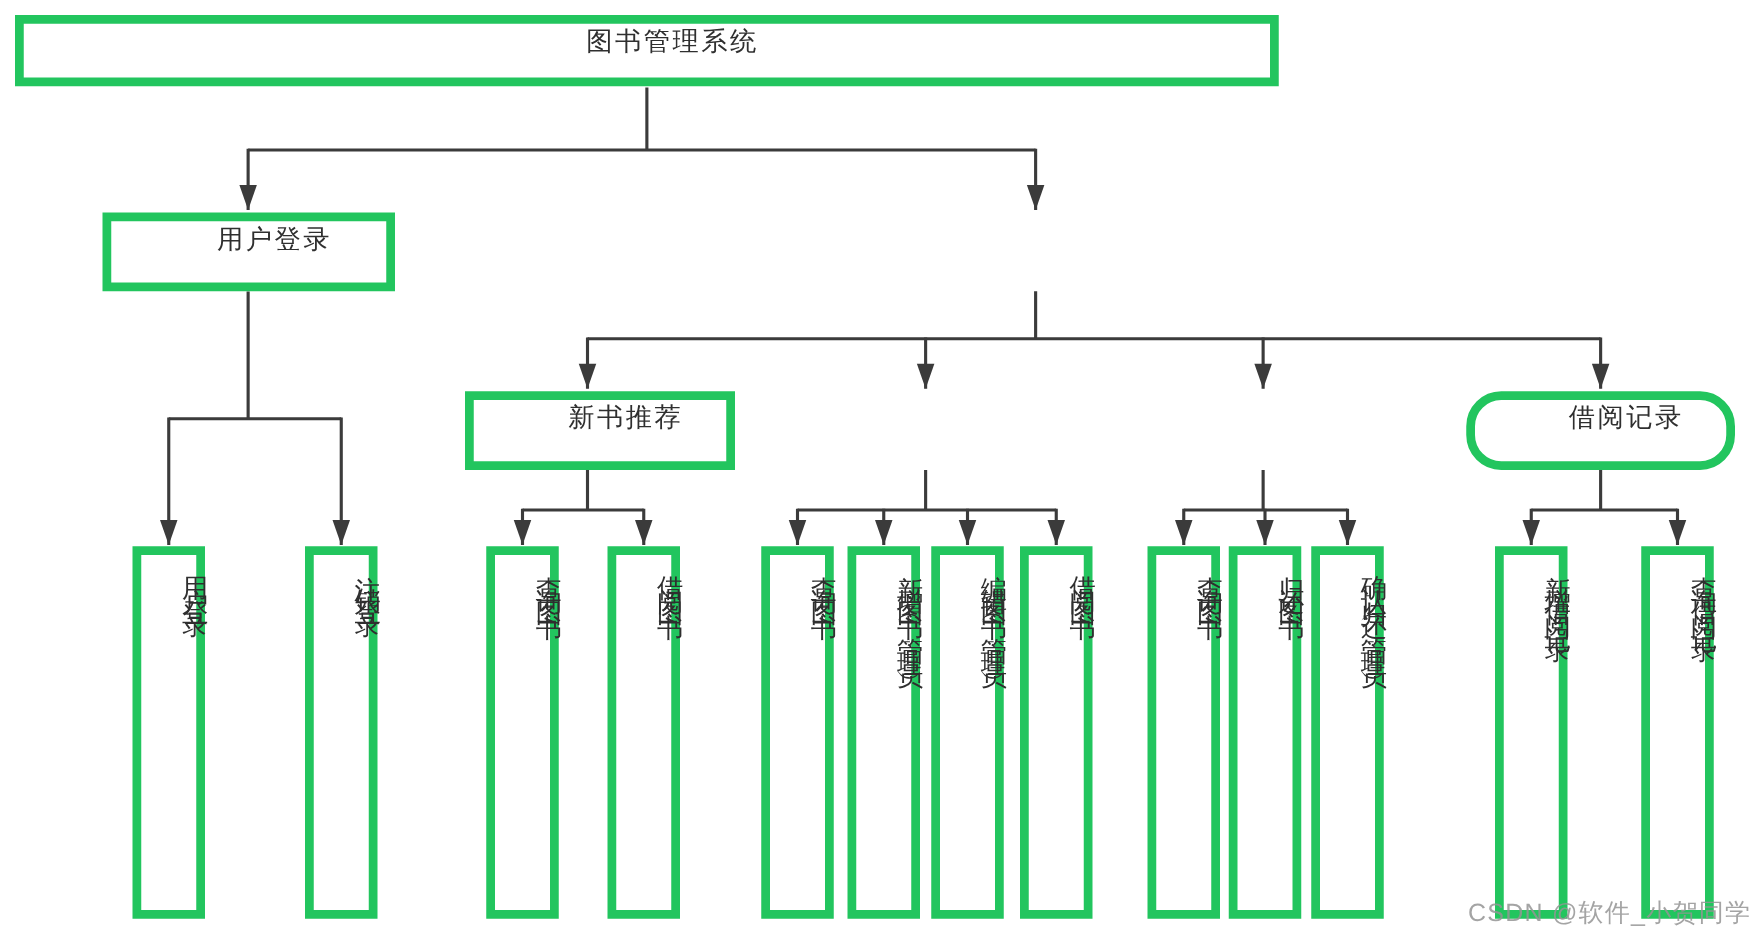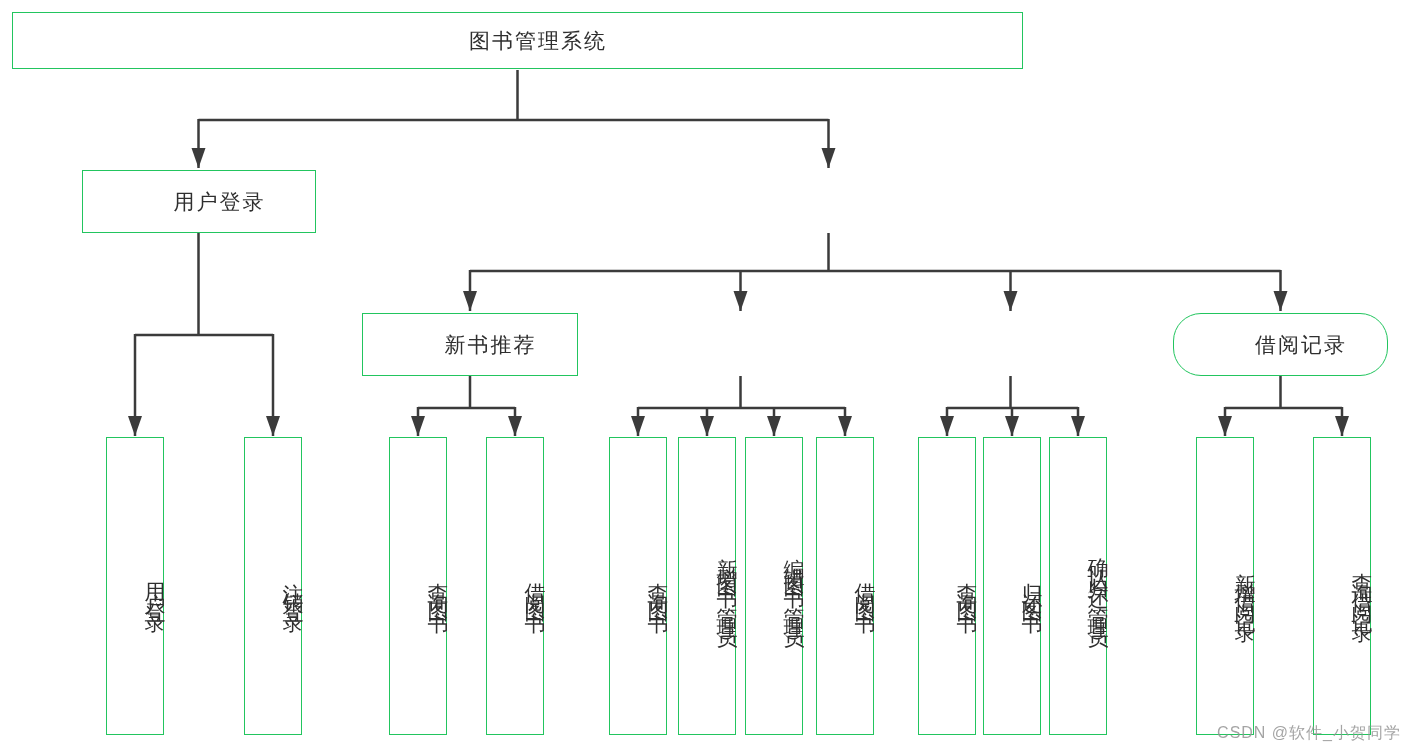--- a/index.html
+++ b/index.html
@@ -14,44 +14,44 @@
   }
   #connectors {
     position: absolute;
     left: 0; top: 0;
     width: 1405px; height: 747px;
   }
   .node {
     position: absolute;
     box-sizing: border-box;
     background: #ffffff;
-    border: 1px solid #22c55e;
+    border: 7px solid #22c55e;
     display: flex;
-    align-items: center;
+    align-items: flex-start;
     justify-content: center;
     z-index: 2;
     padding-left: 41px;
   }
   .node span {
     font-size: 21px;
     letter-spacing: 2px;
     color: #2f2f2f;
     white-space: nowrap;
   }
   .node.v span {
     writing-mode: vertical-rl;
     letter-spacing: 10px;
     white-space: normal;
     line-height: 1;
   }
   .watermark {
     position: absolute;
     right: 4px;
     bottom: 3px;
-    font-size: 16px;
+    font-size: 20px;
     color: rgba(148, 148, 148, 0.85);
     letter-spacing: 1px;
     z-index: 5;
   }
 </style>
 </head>
 <body>
 
 <div id="canvas">
 
@@ -113,21 +113,21 @@
   </svg>
 
   <div class="node" style="left:12px; top:12px; width:1011px; height:57px;">
     <span>图书管理系统</span>
   </div>
 
   <div class="node" style="left:82px; top:170px; width:234px; height:63px;">
     <span>用户登录</span>
   </div>
 
-  <div class="node" style="left:362px; top:313px; width:216px; height:63px;">
+  <div class="node" style="left:372px; top:313px; width:216px; height:63px;">
     <span>新书推荐</span>
   </div>
   <div class="node" style="left:1173px; top:313px; width:215px; height:63px;border-radius:28px;">
     <span>借阅记录</span>
   </div>
 
   <div class="node v" style="left:106px; top:437px; width:58px; height:298px;">
     <span>用户登录</span>
   </div>
   <div class="node v" style="left:244px; top:437px; width:58px; height:298px;">

